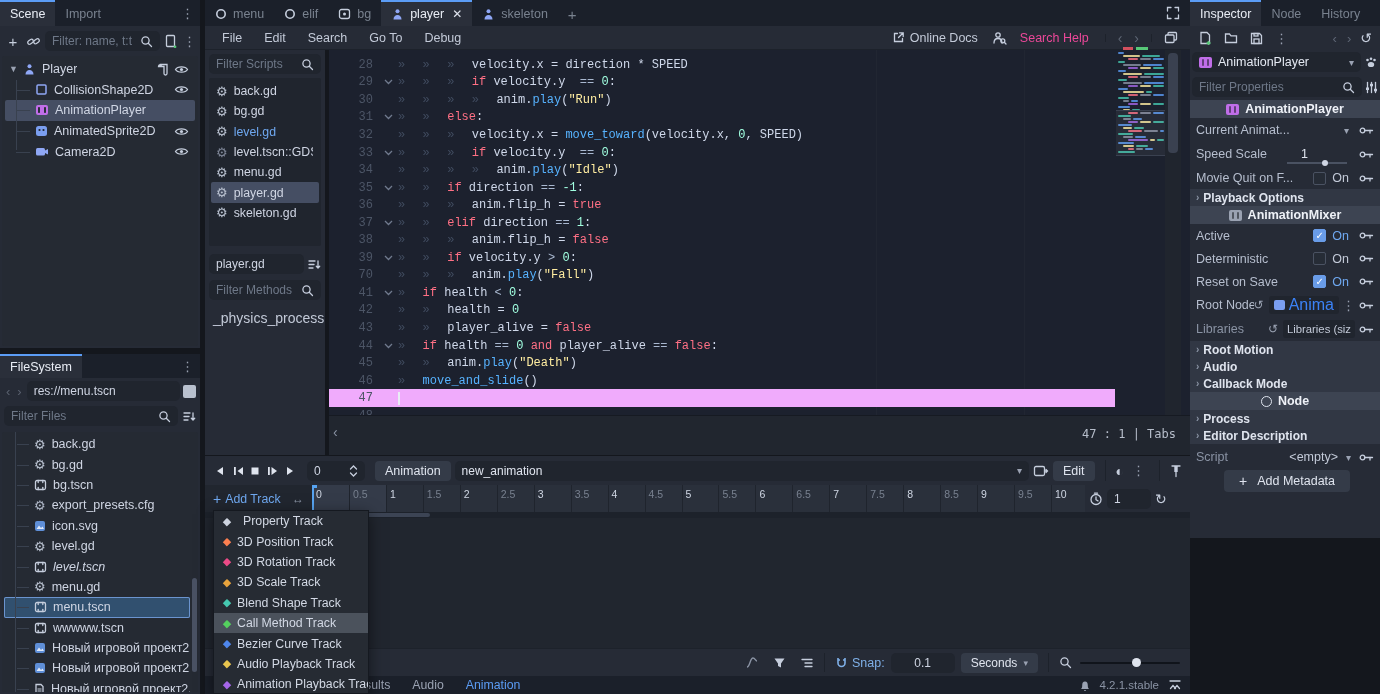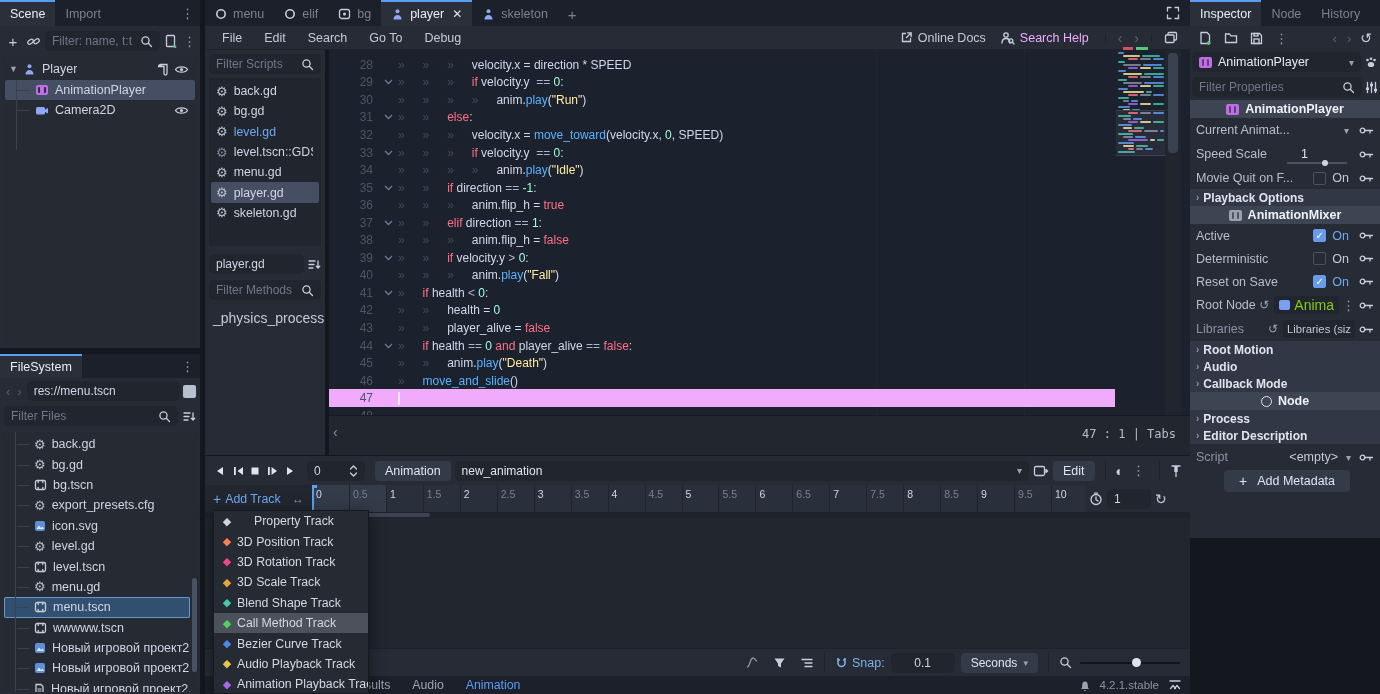--- a/index.html
+++ b/index.html
@@ -25,21 +25,21 @@
   
   .trow{display:flex;align-items:center;height:20.6px;position:relative;padding-right:6px}
   .trow .lbl{margin-left:6px;color:#cfd5e3;white-space:nowrap;overflow:hidden}
   .trow .right{margin-left:auto;display:flex;gap:5px;align-items:center}
   .trow.selrow{background:var(--sel);border-radius:2px}
   .fsrow{display:flex;align-items:center;height:20.4px;position:relative;padding-left:30px}
   .fsrow::before{content:"";position:absolute;left:13px;top:50%;width:12px;height:1px;background:#39414f}
   .fsrow .lbl{margin-left:6px;white-space:nowrap;overflow:hidden;color:#cfd5e3}
   .fsrow.selrow{background:#31506f;box-shadow:inset 0 0 0 1px #6b94cf;border-radius:2px}
   
-  .crow{display:flex;align-items:center;height:17.55px;font-family:Liberation Sans, sans-serif;font-size:12px;white-space:pre;position:relative}
+  .crow{display:flex;align-items:center;height:17.55px;font-family:Liberation Mono, monospace;font-size:12px;white-space:pre;position:relative}
   .crow .ln{width:50px;text-align:right;padding-right:6px;color:#4c5566;flex:none}
   .crow .fold{width:19px;flex:none;display:flex;align-items:center;justify-content:center}
   .guide{display:inline-block;width:24.6px;color:#3f4a5e;flex:none}
   .tk-i{color:#cfd8ea}.tk-k{color:#ff7085}.tk-f{color:#57b3ff}.tk-s{color:#ffeda1}.tk-n{color:#a1ffe0}.tk-o{color:#a9b8d0}
   .curline{background:#f0abfc}
   
   .gbtn{background:var(--btn);border-radius:4px;color:#dfe4ee;display:flex;align-items:center;justify-content:center;padding:0 10px;height:20px;font-size:12.5px}
   
   .irow{position:absolute;left:0;right:0;display:flex;align-items:center;padding:0 6px}
   .irow .lab{color:#b6bece;white-space:nowrap;overflow:hidden}
@@ -117,31 +117,67 @@
                 </svg>
               </span>
               <span class="ic">
                 <svg width="15" height="11" viewBox="0 0 15 11">
                   <path d="M1.5 5.5 C3.5 2 11.5 2 13.5 5.5 C11.5 9 3.5 9 1.5 5.5 Z" stroke="#c6cedd" stroke-width="1.3" fill="none" stroke-linecap="round"></path>
                   <circle cx="7.5" cy="5.5" r="1.6" fill="#c6cedd"></circle>
                 </svg>
               </span>
             </span>
           </div>
+          <div class="trow" style="margin-left: 3px; margin-right: 3px; padding-left: 30px;">
+            <span style="position:absolute;left:11px;top:50%;width:14px;height:1px;background:#39414f"></span>
+            <span class="ic">
+              <svg width="13" height="13" viewBox="0 0 13 13">
+                <rect x="2" y="2" width="9" height="9" rx="1" stroke="#8fa7f5" stroke-width="1.5" fill="none"></rect>
+              </svg>
+            </span>
+            <span class="lbl">CollisionShape2D</span>
+            <span class="right">
+              <span class="ic">
+                <svg width="15" height="11" viewBox="0 0 15 11">
+                  <path d="M1.5 5.5 C3.5 2 11.5 2 13.5 5.5 C11.5 9 3.5 9 1.5 5.5 Z" stroke="#c6cedd" stroke-width="1.3" fill="none" stroke-linecap="round"></path>
+                  <circle cx="7.5" cy="5.5" r="1.6" fill="#c6cedd"></circle>
+                </svg>
+              </span>
+            </span>
+          </div>
           <div class="trow selrow" style="margin-left: 3px; margin-right: 3px; padding-left: 30px;">
             <span style="position:absolute;left:11px;top:50%;width:14px;height:1px;background:#39414f"></span>
             <span class="ic">
               <svg width="14" height="12" viewBox="0 0 14 12">
                 <rect x="1" y="1" width="12" height="10" rx="2" fill="#c06ee8"></rect>
                 <rect x="3" y="3" width="2" height="6" rx="0.8" fill="#2a2f3a"></rect>
                 <rect x="9" y="3" width="2" height="6" rx="0.8" fill="#2a2f3a"></rect>
               </svg>
             </span>
             <span class="lbl">AnimationPlayer</span>
             <span class="right"></span>
+          </div>
+          <div class="trow" style="margin-left: 3px; margin-right: 3px; padding-left: 30px;">
+            <span style="position:absolute;left:11px;top:50%;width:14px;height:1px;background:#39414f"></span>
+            <span class="ic">
+              <svg width="13" height="12" viewBox="0 0 13 12">
+                <rect x="1" y="1" width="11" height="10" rx="2.5" fill="#7a9ef0"></rect>
+                <circle cx="4.5" cy="5" r="1.1" fill="#1e2430"></circle>
+                <circle cx="8.5" cy="5" r="1.1" fill="#1e2430"></circle>
+              </svg>
+            </span>
+            <span class="lbl">AnimatedSprite2D</span>
+            <span class="right">
+              <span class="ic">
+                <svg width="15" height="11" viewBox="0 0 15 11">
+                  <path d="M1.5 5.5 C3.5 2 11.5 2 13.5 5.5 C11.5 9 3.5 9 1.5 5.5 Z" stroke="#c6cedd" stroke-width="1.3" fill="none" stroke-linecap="round"></path>
+                  <circle cx="7.5" cy="5.5" r="1.6" fill="#c6cedd"></circle>
+                </svg>
+              </span>
+            </span>
           </div>
           <div class="trow" style="margin-left: 3px; margin-right: 3px; padding-left: 30px;">
             <span style="position:absolute;left:11px;top:50%;width:14px;height:1px;background:#39414f"></span>
             <span class="ic">
               <svg width="14" height="11" viewBox="0 0 14 11">
                 <rect x="1" y="2" width="9" height="7.5" rx="1.5" fill="#8fa7f5"></rect>
                 <path d="M10 4.5 L13 3 v5.5 L10 7 Z" fill="#8fa7f5"></path>
               </svg>
             </span>
             <span class="lbl">Camera2D</span>
@@ -235,21 +271,21 @@
               </svg>
             </span>
             <span class="lbl">icon.svg</span>
           </div>
           <div class="fsrow" style="margin-left: 2px; margin-right: 8px;">
             <span class="ic">
               <span style="color:#b8c0cf;font-size:13px">⚙</span>
             </span>
             <span class="lbl">level.gd</span>
           </div>
-          <div class="fsrow" style="margin-left: 2px; margin-right: 8px;">
+          <div class="fsrow" style="margin-left: 2px; margin-right: 8px; font-style: italic;">
             <span class="ic">
               <svg width="13" height="12" viewBox="0 0 13 12">
                 <rect x="1.5" y="1.5" width="10" height="9" rx="1.5" stroke="#c6cedd" stroke-width="1.3" fill="none" stroke-linecap="round"></rect>
                 <line x1="4.2" y1="1.5" x2="4.2" y2="3.5" stroke="#c6cedd" stroke-width="1.3" fill="none" stroke-linecap="round"></line>
                 <line x1="8.8" y1="1.5" x2="8.8" y2="3.5" stroke="#c6cedd" stroke-width="1.3" fill="none" stroke-linecap="round"></line>
                 <line x1="4.2" y1="8.5" x2="4.2" y2="10.5" stroke="#c6cedd" stroke-width="1.3" fill="none" stroke-linecap="round"></line>
                 <line x1="8.8" y1="8.5" x2="8.8" y2="10.5" stroke="#c6cedd" stroke-width="1.3" fill="none" stroke-linecap="round"></line>
               </svg>
             </span>
             <span class="lbl">level.tscn</span>
@@ -393,21 +429,21 @@
           </span>
         <span style="margin:0 14px 0 5px;color:#c3cad8">Online Docs</span>
         <span class="ic">
             <svg width="15" height="14" viewBox="0 0 15 14">
               <circle cx="6" cy="4" r="2.2" stroke="#c6cedd" stroke-width="1.3" fill="none" stroke-linecap="round"></circle>
               <path d="M2 12 c0-3 2-4.5 4-4.5 s4 1.5 4 4.5" stroke="#c6cedd" stroke-width="1.3" fill="none" stroke-linecap="round"></path>
               <circle cx="10.8" cy="9.8" r="2" stroke="#c6cedd" stroke-width="1.3" fill="none" stroke-linecap="round"></circle>
               <line x1="12.3" y1="11.3" x2="14" y2="13" stroke="#c6cedd" stroke-width="1.3" fill="none" stroke-linecap="round"></line>
             </svg>
           </span>
-        <span style="margin:0 10px 0 5px;color:#f0abfc">Search Help</span>
+        <span style="margin:0 10px 0 13px;color:#ec4899">Search Help</span>
         <span class="sep-v"></span>
         <span style="color:#5e6675;font-size:14px;padding:0 6px">‹</span>
         <span style="color:#5e6675;font-size:14px;padding:0 6px">›</span>
         <span class="sep-v"></span>
         <span class="ic" style="margin:0 6px">
             <svg width="14" height="13" viewBox="0 0 14 13">
               <rect x="4" y="1.5" width="8.5" height="7.5" rx="1" stroke="#c6cedd" stroke-width="1.3" fill="none" stroke-linecap="round"></rect>
               <rect x="1.5" y="4" width="8.5" height="7.5" rx="1" fill="#262b36" stroke="#c6cedd" stroke-width="1.3"></rect>
             </svg>
           </span>
@@ -521,21 +557,21 @@
               <path d="M1 1 L4.5 4.5 L8 1" stroke="#707a8e" stroke-width="1.3" fill="none"></path>
             </svg></span><span class="guide">»</span><span class="guide">»</span><span class="tk-k">if</span><span class="tk-i"> direction </span><span class="tk-o">==</span><span class="tk-i"> </span><span class="tk-n">-1</span><span class="tk-i">:</span></div>
         <div class="crow"><span class="ln">36</span><span class="fold"></span><span class="guide">»</span><span class="guide">»</span><span class="guide">»</span><span class="tk-i">anim.flip_h = </span><span class="tk-k">true</span></div>
         <div class="crow"><span class="ln">37</span><span class="fold"><svg width="9" height="6" viewBox="0 0 9 6">
               <path d="M1 1 L4.5 4.5 L8 1" stroke="#707a8e" stroke-width="1.3" fill="none"></path>
             </svg></span><span class="guide">»</span><span class="guide">»</span><span class="tk-k">elif</span><span class="tk-i"> direction </span><span class="tk-o">==</span><span class="tk-i"> </span><span class="tk-n">1</span><span class="tk-i">:</span></div>
         <div class="crow"><span class="ln">38</span><span class="fold"></span><span class="guide">»</span><span class="guide">»</span><span class="guide">»</span><span class="tk-i">anim.flip_h = </span><span class="tk-k">false</span></div>
         <div class="crow"><span class="ln">39</span><span class="fold"><svg width="9" height="6" viewBox="0 0 9 6">
               <path d="M1 1 L4.5 4.5 L8 1" stroke="#707a8e" stroke-width="1.3" fill="none"></path>
             </svg></span><span class="guide">»</span><span class="guide">»</span><span class="tk-k">if</span><span class="tk-i"> velocity.y </span><span class="tk-o">&gt;</span><span class="tk-i"> </span><span class="tk-n">0</span><span class="tk-i">:</span></div>
-        <div class="crow"><span class="ln">40</span><span class="fold"></span><span class="guide">»</span><span class="guide">»</span><span class="guide">»</span><span class="tk-i">anim.</span><span class="tk-f">play</span><span class="tk-i">(</span><span class="tk-s">"Fall"</span><span class="tk-i">)</span></div>
+        <div class="crow"><span class="ln">70</span><span class="fold"></span><span class="guide">»</span><span class="guide">»</span><span class="guide">»</span><span class="tk-i">anim.</span><span class="tk-f">play</span><span class="tk-i">(</span><span class="tk-s">"Fall"</span><span class="tk-i">)</span></div>
         <div class="crow"><span class="ln">41</span><span class="fold"><svg width="9" height="6" viewBox="0 0 9 6">
               <path d="M1 1 L4.5 4.5 L8 1" stroke="#707a8e" stroke-width="1.3" fill="none"></path>
             </svg></span><span class="guide">»</span><span class="tk-k">if</span><span class="tk-i"> health </span><span class="tk-o">&lt;</span><span class="tk-i"> </span><span class="tk-n">0</span><span class="tk-i">:</span></div>
         <div class="crow"><span class="ln">42</span><span class="fold"></span><span class="guide">»</span><span class="guide">»</span><span class="tk-i">health = </span><span class="tk-n">0</span></div>
         <div class="crow"><span class="ln">43</span><span class="fold"></span><span class="guide">»</span><span class="guide">»</span><span class="tk-i">player_alive = </span><span class="tk-k">false</span></div>
         <div class="crow"><span class="ln">44</span><span class="fold"><svg width="9" height="6" viewBox="0 0 9 6">
               <path d="M1 1 L4.5 4.5 L8 1" stroke="#707a8e" stroke-width="1.3" fill="none"></path>
             </svg></span><span class="guide">»</span><span class="tk-k">if</span><span class="tk-i"> health </span><span class="tk-o">==</span><span class="tk-i"> </span><span class="tk-n">0</span><span class="tk-i"> </span><span class="tk-k">and</span><span class="tk-i"> player_alive </span><span class="tk-o">==</span><span class="tk-i"> </span><span class="tk-k">false</span><span class="tk-i">:</span></div>
         <div class="crow"><span class="ln">45</span><span class="fold"></span><span class="guide">»</span><span class="guide">»</span><span class="tk-i">anim.</span><span class="tk-f">play</span><span class="tk-i">(</span><span class="tk-s">"Death"</span><span class="tk-i">)</span></div>
         <div class="crow"><span class="ln">46</span><span class="fold"></span><span class="guide">»</span><span class="tk-f">move_and_slide</span><span class="tk-i">()</span></div>
@@ -908,21 +944,21 @@
             <path d="M2.5 9.5 L5 6.5 L7.5 9.5 M6.5 9.5 L9 6.5 L11.5 9.5" stroke="#c6cedd" stroke-width="1.3" fill="none" stroke-linecap="round"></path>
           </svg>
         </span>
     </div>
   </div>
 
   <div class="abs" style="left:213px;top:510px;width:156px;height:184px;background:#262b33;border:1px solid #151920;box-shadow:0 4px 14px rgba(0,0,0,.5);z-index:10;overflow:hidden">
     <div id="track-menu">
         <div class="tmrow">
           <span class="diamond" style="color:#cdd3df">◆</span>
-          <span style="margin-left:20px">Property Track</span>
+          <span style="margin-left:9px">Property Track</span>
         </div>
         <div class="tmrow">
           <span class="diamond" style="color:#fc7f50">◆</span>
           <span style="margin-left:3px">3D Position Track</span>
         </div>
         <div class="tmrow">
           <span class="diamond" style="color:#ec4a87">◆</span>
           <span style="margin-left:3px">3D Rotation Track</span>
         </div>
         <div class="tmrow">
@@ -1124,21 +1160,21 @@
               <line x1="11" y1="4.5" x2="11" y2="7" stroke="#c6cedd" stroke-width="1.3" fill="none" stroke-linecap="round"></line>
             </svg>
           </span>
       </div>
 
       <div class="irow" style="top:193px;height:24px">
         <span class="lab">Root Node</span>
         <span style="margin-left:auto;color:#9aa2b2;font-size:12px">↺</span>
         <span class="flex" style="margin-left:5px;background:#20252e;border-radius:3px;height:18px;padding:0 5px;gap:4px">
           <span style="width:11px;height:10px;background:#7a9ef0;border-radius:2px"></span>
-          <span style="color:#84cc16;font-size:14px">Anima</span>
+          <span style="color:#3b82f6;font-size:16px">Anima</span>
         </span>
         <span class="dots" style="margin-left:3px">⋮</span>
         <span class="ic" style="margin-left:4px">
             <svg width="15" height="9" viewBox="0 0 15 9">
               <circle cx="3.5" cy="4.5" r="2.3" stroke="#c6cedd" stroke-width="1.3" fill="none" stroke-linecap="round"></circle>
               <line x1="5.8" y1="4.5" x2="13.5" y2="4.5" stroke="#c6cedd" stroke-width="1.3" fill="none" stroke-linecap="round"></line>
               <line x1="11" y1="4.5" x2="11" y2="7" stroke="#c6cedd" stroke-width="1.3" fill="none" stroke-linecap="round"></line>
             </svg>
           </span>
       </div>

